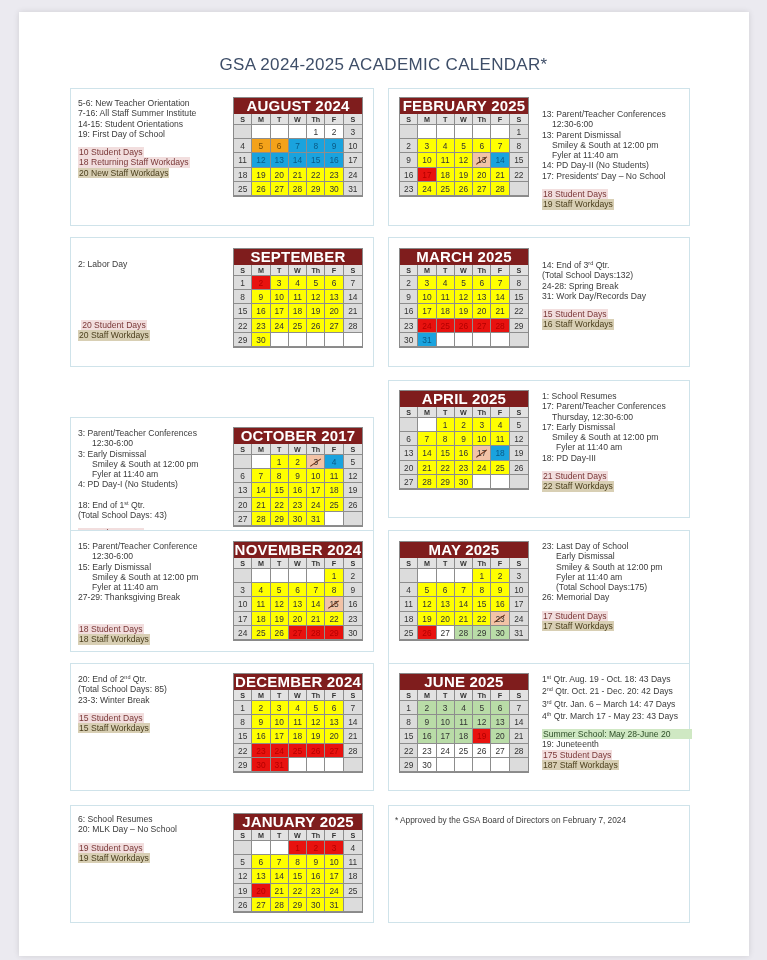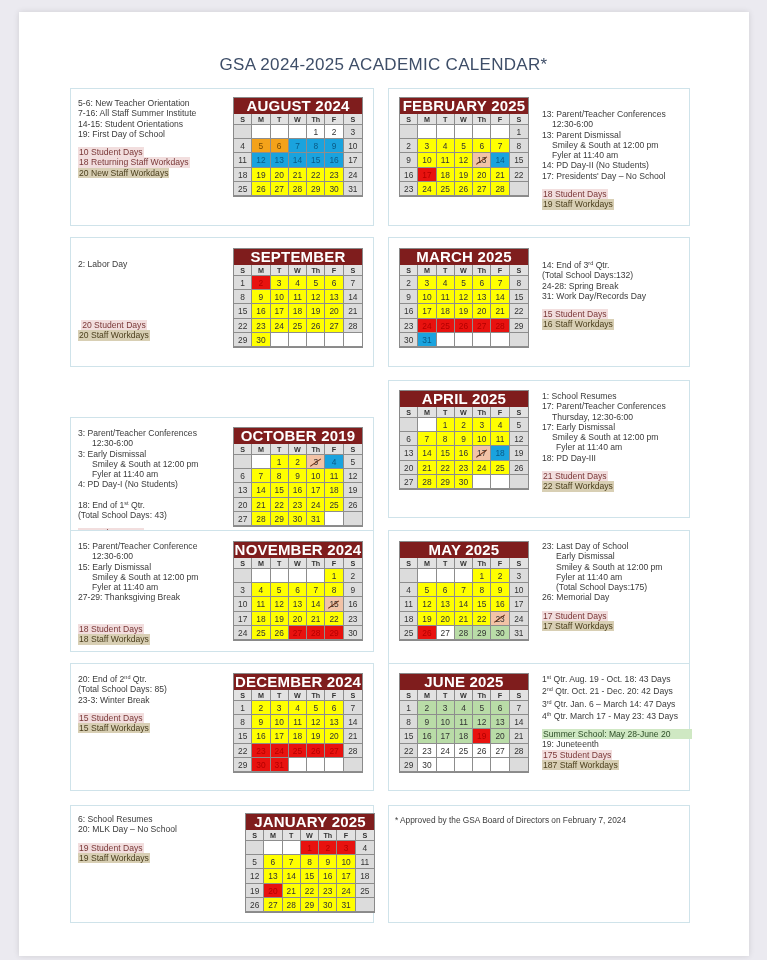--- a/index.html
+++ b/index.html
@@ -235,21 +235,21 @@
     <span class="note-line">3: Early Dismissal</span>
     <span class="note-line indent2">Smiley &amp; South at 12:00 pm</span>
     <span class="note-line indent2">Fyler at 11:40 am</span>
     <span class="note-line">4: PD Day-I (No Students)</span>
     <span class="note-line gap">18: End of 1<sup>st</sup> Qtr.</span>
     <span class="note-line">(Total School Days: 43)</span>
     <span class="note-line gap"><span class="tag-student">22 Student Days</span></span>
     <span class="note-line"><span class="tag-staff">23 Staff Workdays</span></span>
   </div>
   <div class="cal" style="left:162px;top:9px;">
-      <div class="cal-head">OCTOBER 2019</div>
+      <div class="cal-head">OCTOBER 2017</div>
       <div class="cal-grid">
         <div class="dh">S</div>
         <div class="dh">M</div>
         <div class="dh">T</div>
         <div class="dh">W</div>
         <div class="dh">Th</div>
         <div class="dh">F</div>
         <div class="dh">S</div>
         <div class="d ew"></div>
         <div class="d e"></div>
@@ -409,21 +409,21 @@
     </div>
 </div>
 
 <div class="box col-left" style="top:805px;height:118px;">
   <div class="notes" style="left:7px;top:8px;">
     <span class="note-line">6: School Resumes</span>
     <span class="note-line">20: MLK Day – No School</span>
     <span class="note-line gap"><span class="tag-student">19 Student Days</span></span>
     <span class="note-line"><span class="tag-staff">19 Staff Workdays</span></span>
   </div>
-  <div class="cal" style="left:162px;top:7px;margin-left:12px;">
+  <div class="cal" style="left:162px;top:7px;">
       <div class="cal-head">JANUARY 2025</div>
       <div class="cal-grid">
         <div class="dh">S</div>
         <div class="dh">M</div>
         <div class="dh">T</div>
         <div class="dh">W</div>
         <div class="dh">Th</div>
         <div class="dh">F</div>
         <div class="dh">S</div>
         <div class="d ew"></div>

